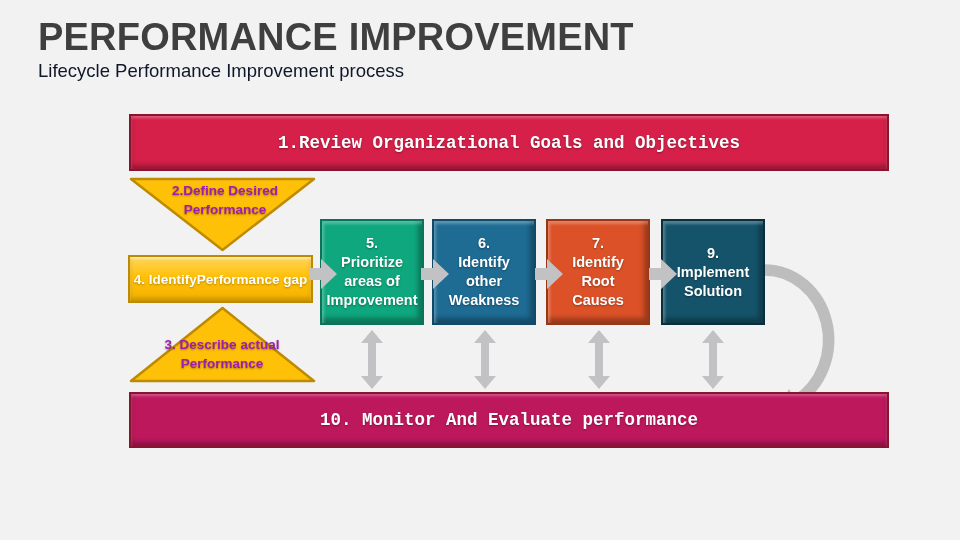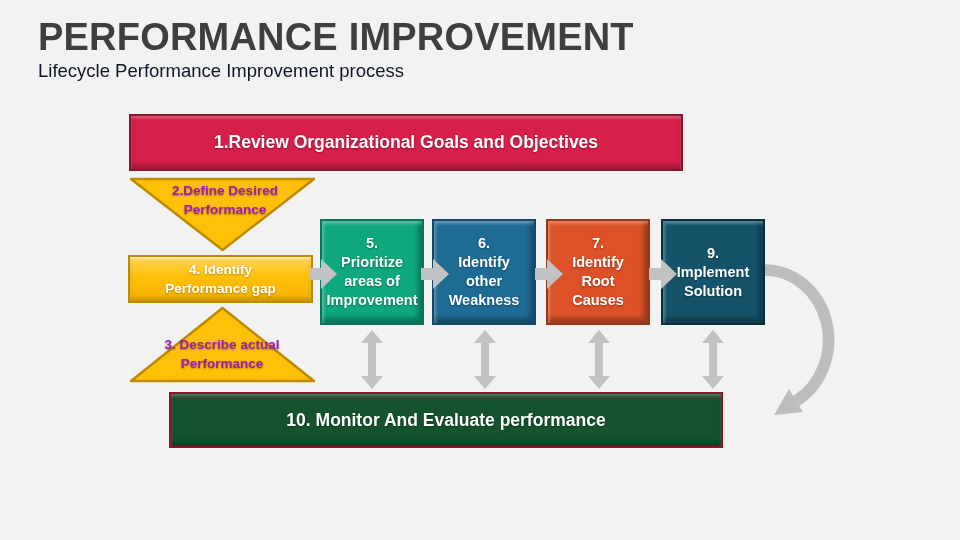--- a/index.html
+++ b/index.html
@@ -16,47 +16,48 @@
     position: absolute; left: 38px; top: 16px;
     font-size: 38px; font-weight: bold; color: #3f3f3f;
     letter-spacing: 0.2px;
   }
   .subtitle {
     position: absolute; left: 38px; top: 60px;
     font-size: 18.5px; color: #0f172a;
   }
 
   .banner {
-    position: absolute; left: 129px; width: 554px; height: 57px;
+    position: absolute; left: 129px; width: 760px; height: 57px;
     background: #d62049;
     border: 2px solid #8a142f;
     box-shadow: inset 0 2px 3px rgba(255,255,255,.28), inset 0 -4px 5px rgba(0,0,0,.30);
     display: flex; align-items: center; justify-content: center;
     color: #fff; font-weight: bold; font-size: 17.5px;
     text-shadow: 0 1px 2px rgba(0,0,0,.35);
+    font-family: Liberation Mono, monospace;
   }
   .banner.top { top: 114px; }
   .banner.bottom { top: 392px; height: 56px; }
 
   .shape-svg { position: absolute; }
 
   .tri-label {
     position: absolute; width: 170px; text-align: center;
     color: #a21caf; font-weight: bold; font-size: 13.5px; line-height: 19px;
     text-shadow: 0 1px 2px rgba(0,0,0,.35);
   }
   .tri-label.t2 { left: 140px; top: 181px; }
   .tri-label.t3 { left: 137px; top: 335px; }
 
   .gap-rect {
     position: absolute; left: 128px; top: 255px; width: 185px; height: 48px;
     background: linear-gradient(180deg, #ffd65c 0%, #ffc008 45%, #f4b200 100%);
     border: 2px solid #bd8a00;
     box-shadow: inset 0 2px 2px rgba(255,255,255,.5), inset 0 -3px 4px rgba(0,0,0,.18);
-    display: flex; flex-direction: column; align-items: center; justify-content: center;
+    display: flex; align-items: center; justify-content: center;
     color: #fff; font-weight: bold; font-size: 13.5px; line-height: 19px;
     text-shadow: 0 1px 2px rgba(0,0,0,.3);
     text-align: center;
   }
 
   .step {
     position: absolute; top: 219px; width: 104px; height: 106px;
     border: 2px solid;
     display: flex; flex-direction: column; align-items: center; justify-content: center;
     color: #fff; font-weight: bold; font-size: 14.5px; line-height: 19px;
@@ -81,21 +82,21 @@
 
   <svg class="shape-svg" style="left:700px; top:250px;" width="150" height="190">
     <path d="M 64 20 A 64 70 0 0 1 96 151" fill="none" stroke="#BDBDBD" stroke-width="11.5"></path>
     <polygon points="74,165 103,162 89,139" fill="#BDBDBD"></polygon>
   </svg>
 
   <div class="banner top" style="background-color: rgb(214, 32, 73); border-color: rgb(138, 20, 47);">
     <span>1.Review Organizational Goals and Objectives</span>
   </div>
 
-  <div class="banner bottom" style="background-color: #14532d; border-color: rgb(138, 20, 47); margin-left: 40px;">
+  <div class="banner bottom" style="background-color: #be185d; border-color: rgb(138, 20, 47);">
     <span>10. Monitor And Evaluate performance</span>
   </div>
 
   <svg class="shape-svg" style="left:129px; top:177px;" width="187" height="76">
     <polygon points="2,2 185,2 93.5,73" fill="#FFC008" stroke="#BD8A00" stroke-width="2.5" stroke-linejoin="round"></polygon>
   </svg>
   <div class="tri-label t2">
     <span class="line">2.Define Desired</span>
     <span class="line">Performance</span>
   </div>

